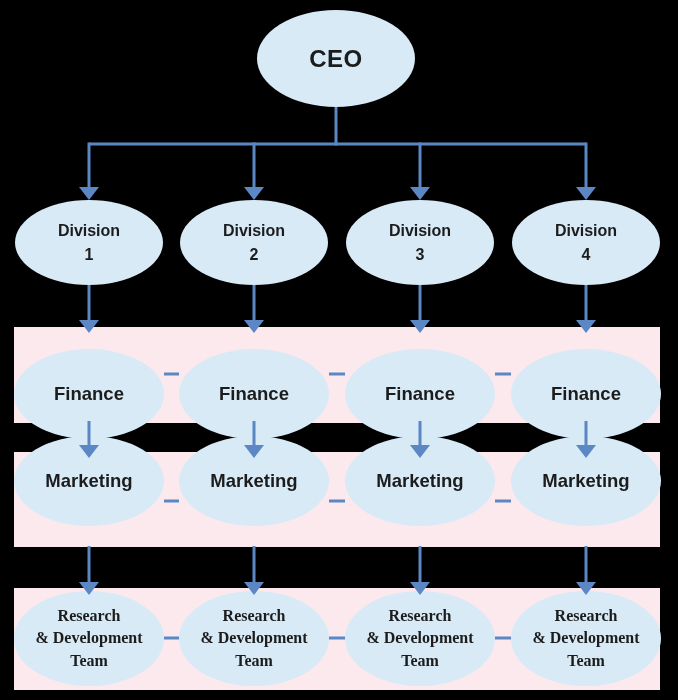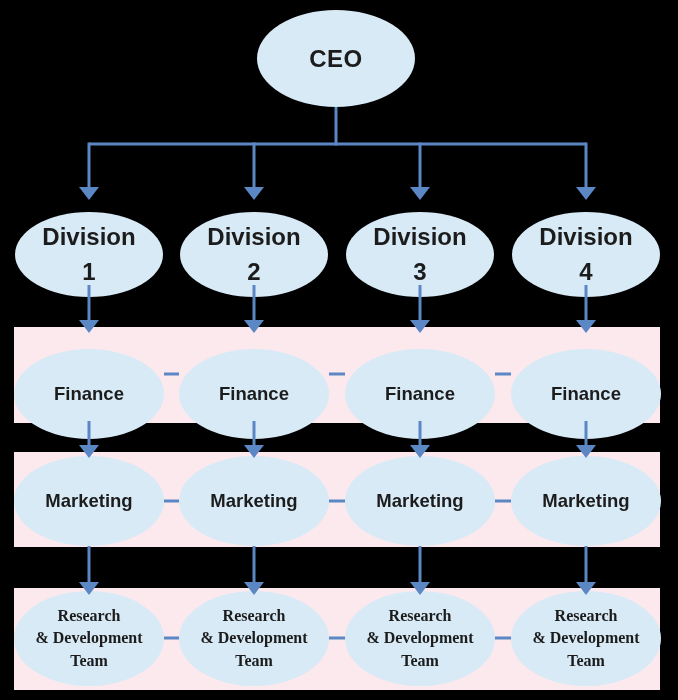--- a/index.html
+++ b/index.html
@@ -37,30 +37,30 @@
     text-align: right;
     font-weight: 600;
     z-index: 2;
   }
   .node-ceo {
     left: 257px; top: 10px; width: 158px; height: 97px;
     font-size: 24px;
     letter-spacing: 0.5px;
   }
   .node-division {
-    top: 212px; width: 148px; height: 85px;
-    font-size: 24px;
+    top: 200px; width: 148px; height: 85px;
+    font-size: 16px;
     line-height: 1.45;
   }
   .node-dept {
     width: 150px; height: 90px;
     font-size: 18.5px;
   }
   .node-finance   { top: 349px; }
-  .node-marketing { top: 456px; }
+  .node-marketing { top: 436px; }
   .node-research  {
     top: 591px; width: 150px; height: 95px;
     font-size: 16px;
     line-height: 1.4;
     font-family: Liberation Serif, serif;
   }
   .col-1.node-division { left: 15px; }
   .col-2.node-division { left: 180px; }
   .col-3.node-division { left: 346px; }
   .col-4.node-division { left: 512px; }

